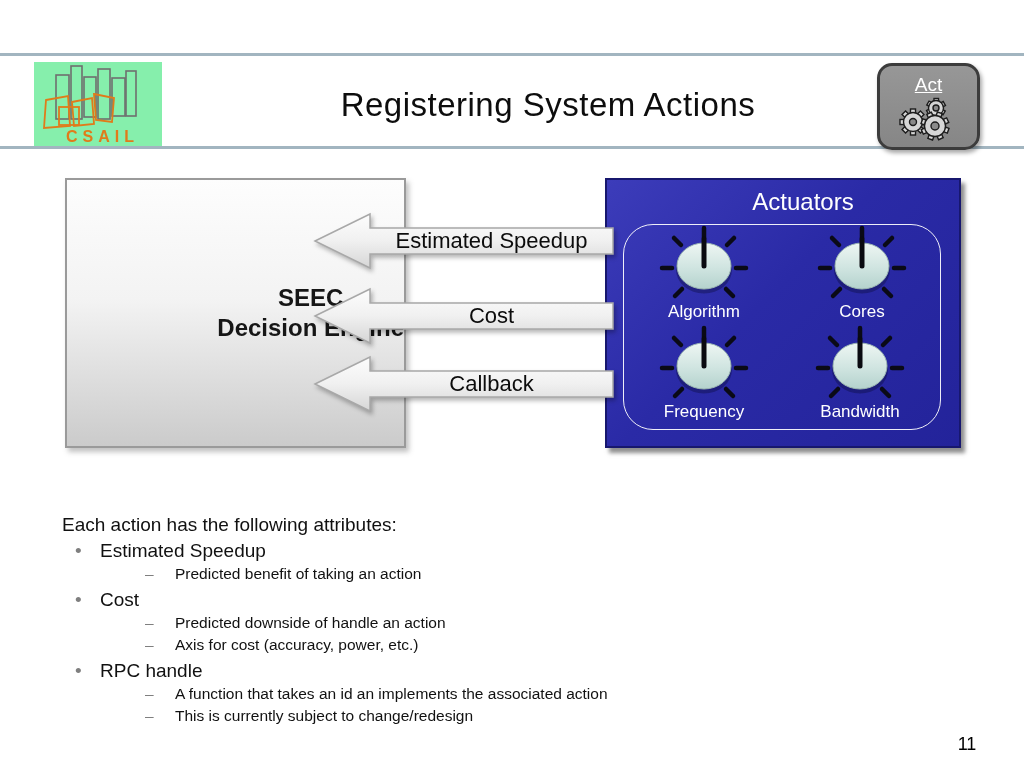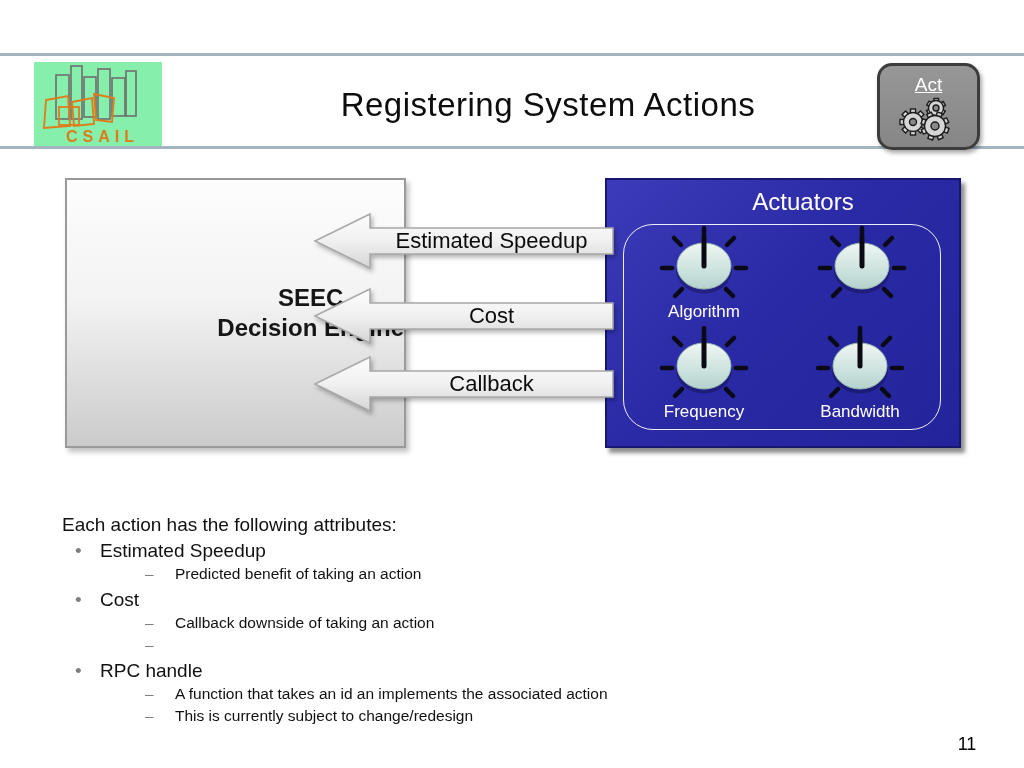--- a/index.html
+++ b/index.html
@@ -176,20 +176,21 @@
         <line x1="73" y1="25" x2="80" y2="18"></line>
         <line x1="18" y1="48" x2="8" y2="48"></line>
         <line x1="82" y1="48" x2="92" y2="48"></line>
         <line x1="28" y1="69" x2="21" y2="76"></line>
         <line x1="72" y1="69" x2="79" y2="76"></line>
       </g>
       <ellipse cx="50" cy="49.5" rx="28" ry="24" fill="rgba(10,10,50,.35)"></ellipse>
       <ellipse cx="50" cy="46" rx="27" ry="23" fill="url(#knobGrad)" stroke="#9db8b3" stroke-width="1"></ellipse>
       <line x1="50" y1="19" x2="50" y2="46" stroke="#0a0a10" stroke-width="5" stroke-linecap="round"></line>
     </svg>
+    <div class="abs knob-label" style="left:175px;top:122px">Cores</div>
 
     <svg class="abs" style="left:47px;top:140px" width="100" height="90" viewBox="0 0 100 90">
       <g stroke="#0a0a16" stroke-width="4.5" stroke-linecap="round">
         <line x1="50" y1="8" x2="50" y2="18"></line>
         <line x1="27" y1="25" x2="20" y2="18"></line>
         <line x1="73" y1="25" x2="80" y2="18"></line>
         <line x1="18" y1="48" x2="8" y2="48"></line>
         <line x1="82" y1="48" x2="92" y2="48"></line>
         <line x1="28" y1="69" x2="21" y2="76"></line>
         <line x1="72" y1="69" x2="79" y2="76"></line>
@@ -249,24 +250,25 @@
       <span class="glyph">–</span>
       <span>Predicted benefit of taking an action</span>
     </div>
 
     <div class="l1">
       <span class="glyph">•</span>
       <span>Cost</span>
     </div>
     <div class="l2">
       <span class="glyph">–</span>
-      <span>Callback downside of taking an action</span>
-    </div>
-    <div class="l2">
-      <span class="glyph">–</span>
+      <span>Predicted downside of handle an action</span>
+    </div>
+    <div class="l2">
+      <span class="glyph">–</span>
+      <span>Axis for cost (accuracy, power, etc.)</span>
     </div>
 
     <div class="l1">
       <span class="glyph">•</span>
       <span>RPC handle</span>
     </div>
     <div class="l2">
       <span class="glyph">–</span>
       <span>A function that takes an id an implements the associated action</span>
     </div>

